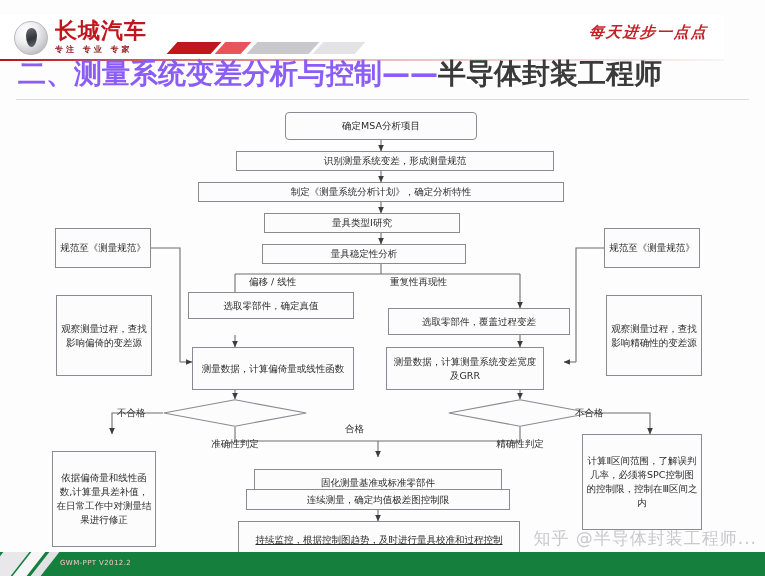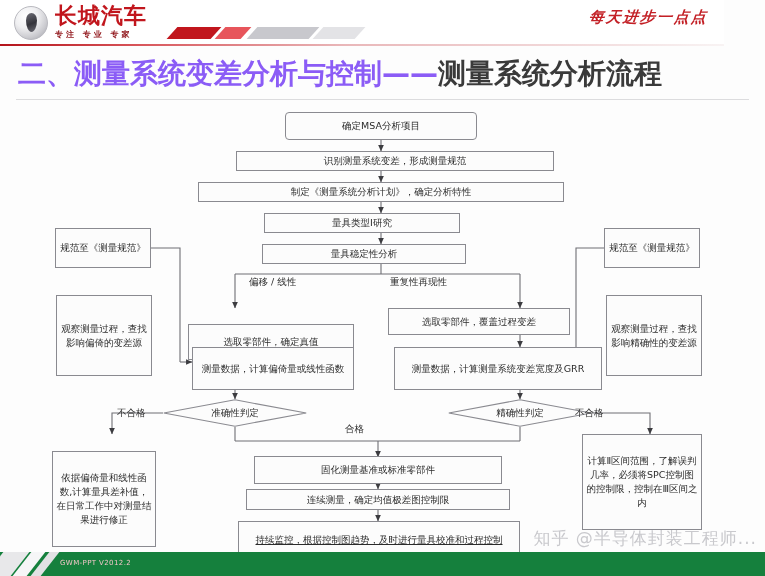--- a/index.html
+++ b/index.html
@@ -5,21 +5,21 @@
 <style>
   * { box-sizing: border-box; margin: 0; padding: 0; }
   html, body {
     width: 765px; height: 576px;
     font-family: "DejaVu Sans", "Liberation Sans", sans-serif;
     background: #ffffff; overflow: hidden;
   }
   #slide { position: relative; width: 765px; height: 576px; background: #fdfdfd; }
 
   
-  .hdr { position: absolute; left: 0; top: 0; width: 724px; height: 46px;
+  .hdr { position: absolute; left: 0; top: 15px; width: 724px; height: 46px;
          background: #ffffff; overflow: hidden; }
   .hdr-rule { position: absolute; left: 0; top: 44px; width: 765px; height: 2px;
               background: linear-gradient(to right,#b4141b 0%,#d8555a 18%,#e9b7b9 45%,#f2dadb 75%,#fafafa 100%); }
   .logo-wrap { position: absolute; left: 14px; top: 5px; display: flex; align-items: center; }
   .logo-emblem { position: relative; width: 34px; height: 34px; border-radius: 50%;
                  background: radial-gradient(circle at 35% 30%, #ffffff 0%, #efeff1 38%, #c9c9ce 70%, #9d9da5 100%);
                  border: 1.6px solid #b9b9bf; display: flex; align-items: center; justify-content: center; }
   .logo-emblem:after { content:""; width: 11px; height: 19px; border-radius: 50% 50% 50% 50%/ 38% 38% 62% 62%;
                  background: linear-gradient(160deg,#6d6d76 0%,#34343b 55%,#6b6b74 100%); }
   .logo-txt { margin-left: 7px; }
@@ -61,21 +61,21 @@
   
   #flow { position: absolute; left: 0; top: 100px; width: 765px; height: 452px; }
   .node { position: absolute; border: 1px solid #8a8a90; background: #fcfcfc;
           color: #2b2b2b; font-size: 9.5px; line-height: 1.45;
           display: flex; align-items: center; justify-content: center; text-align: center;
           padding: 1px 3px; }
   .diamond-wrap { position: absolute; }
   .diamond-wrap svg { position: absolute; left: 0; top: 0; }
   .diamond-lbl { position: absolute; width: 100%; height: 100%;
                  display: flex; align-items: center; justify-content: center;
-                 font-size: 9.5px; color: #2b2b2b; }
+                 font-size: 9.5px; color: #2b2b2b; margin-top: 31px; }
   .edge-lbl { position: absolute; font-size: 9.5px; color: #2b2b2b; background: transparent;
               white-space: nowrap; }
   #wires { position: absolute; left: 0; top: 0; width: 765px; height: 452px; }
 </style>
 </head>
 <body>
 
 <div id="slide">
 
   <div class="hdr">
@@ -91,21 +91,21 @@
         <i class="sw2"></i>
         <i class="sw3"></i>
         <i class="sw4"></i>
     </div>
     <div class="hdr-slogan">每天进步一点点</div>
     <div class="hdr-rule"></div>
   </div>
 
   <div class="title-band">
     <div class="title-txt">
-      <span class="title-red">二、测量系统变差分析与控制——</span><span class="title-dark">测量系统分析流程</span>
+      <span class="title-red">二、测量系统变差分析与控制——</span><span class="title-dark">半导体封装工程师</span>
     </div>
   </div>
   <div class="title-rule"></div>
 
   <div id="flow">
 
     <svg id="wires" viewBox="0 0 765 452">
       <defs>
         <marker id="ah" markerWidth="7" markerHeight="7" refX="5.4" refY="3" orient="auto">
           <path d="M0,0.4 L5.6,3 L0,5.6 z" fill="#3c3c40"></path>
@@ -185,25 +185,25 @@
 
     <div class="node" style="left:285px;top:12px;width:192px;height:28px;border-radius:4px;">确定MSA分析项目</div>
     <div class="node" style="left:222px;top:51px;width:318px;height:20px;margin-left:14px;">识别测量系统变差，形成测量规范</div>
     <div class="node" style="left:198px;top:82px;width:366px;height:20px;">制定《测量系统分析计划》，确定分析特性</div>
     <div class="node" style="left:264px;top:113px;width:196px;height:20px;">量具类型Ⅰ研究</div>
     <div class="node" style="left:262px;top:144px;width:204px;height:20px;">量具稳定性分析</div>
 
     <div class="edge-lbl" style="left:249px;top:176px;">偏移 / 线性</div>
     <div class="edge-lbl" style="left:390px;top:176px;">重复性再现性</div>
 
-    <div class="node" style="left:188px;top:224px;width:166px;height:36px;">选取零部件，确定真值</div>
+    <div class="node" style="left:188px;top:192px;width:166px;height:27px;">选取零部件，确定真值</div>
     <div class="node" style="left:192px;top:247px;width:162px;height:43px;">测量数据，计算偏倚量或线性函数</div>
 
     <div class="node" style="left:388px;top:208px;width:182px;height:27px;">选取零部件，覆盖过程变差</div>
-    <div class="node" style="left:394px;top:247px;width:208px;height:43px;">测量数据，计算测量系统变差宽度及GRR</div>
+    <div class="node" style="left:386px;top:247px;width:158px;height:43px;">测量数据，计算测量系统变差宽度及GRR</div>
 
     <div class="node" style="left:55px;top:128px;width:96px;height:40px;">规范至《测量规范》</div>
     <div class="node" style="left:604px;top:128px;width:96px;height:40px;">规范至《测量规范》</div>
 
     <div class="node" style="left:56px;top:195px;width:96px;height:81px;">观察测量过程，查找影响偏倚的变差源</div>
     <div class="node" style="left:606px;top:195px;width:96px;height:81px;">观察测量过程，查找影响精确性的变差源</div>
 
     <div class="diamond-wrap" style="left:163px;top:299px;width:144px;height:28px;">
       <svg width="144" height="28" viewBox="0 0 144 28">
         <polygon points="72,0.8 143.2,14 72,27.2 0.8,14" fill="#fcfcfc" stroke="#8a8a90" stroke-width="1.1"></polygon>
@@ -217,21 +217,21 @@
       <div class="diamond-lbl">精确性判定</div>
     </div>
 
     <div class="edge-lbl" style="left:117px;top:307px;">不合格</div>
     <div class="edge-lbl" style="left:342px;top:323px;background:#fdfdfd;padding:0 3px;">合格</div>
     <div class="edge-lbl" style="left:575px;top:307px;">不合格</div>
 
     <div class="node" style="left:52px;top:351px;width:104px;height:96px;">依据偏倚量和线性函数,计算量具差补值，在日常工作中对测量结果进行修正</div>
     <div class="node" style="left:582px;top:334px;width:120px;height:96px;">计算Ⅱ区间范围，了解误判几率，必须将SPC控制图的控制限，控制在Ⅲ区间之内</div>
 
-    <div class="node" style="left:254px;top:356px;width:248px;height:28px;">固化测量基准或标准零部件</div>
+    <div class="node" style="left:254px;top:369px;width:248px;height:28px;">固化测量基准或标准零部件</div>
     <div class="node" style="left:246px;top:389px;width:264px;height:21px;">连续测量，确定均值极差图控制限</div>
     <div class="node" style="left:238px;top:421px;width:282px;height:37px;text-decoration:underline;">持续监控，根据控制图趋势，及时进行量具校准和过程控制</div>
   </div>
 
   <div class="wm">知乎 @半导体封装工程师...</div>
 
   <div class="footer">
     <i class="footer-sw fsw1"></i>
       <i class="footer-sw fsw2"></i>
       <i class="footer-sw fsw3"></i>

